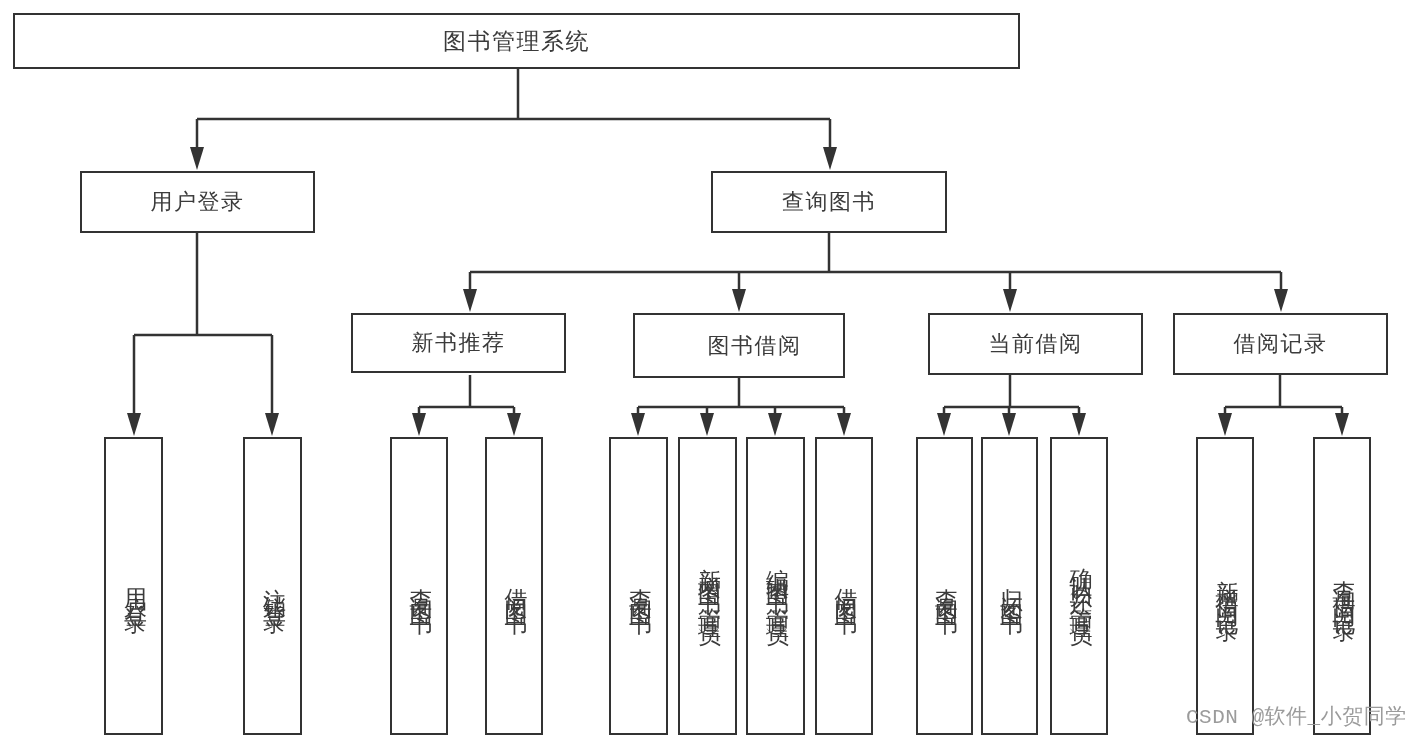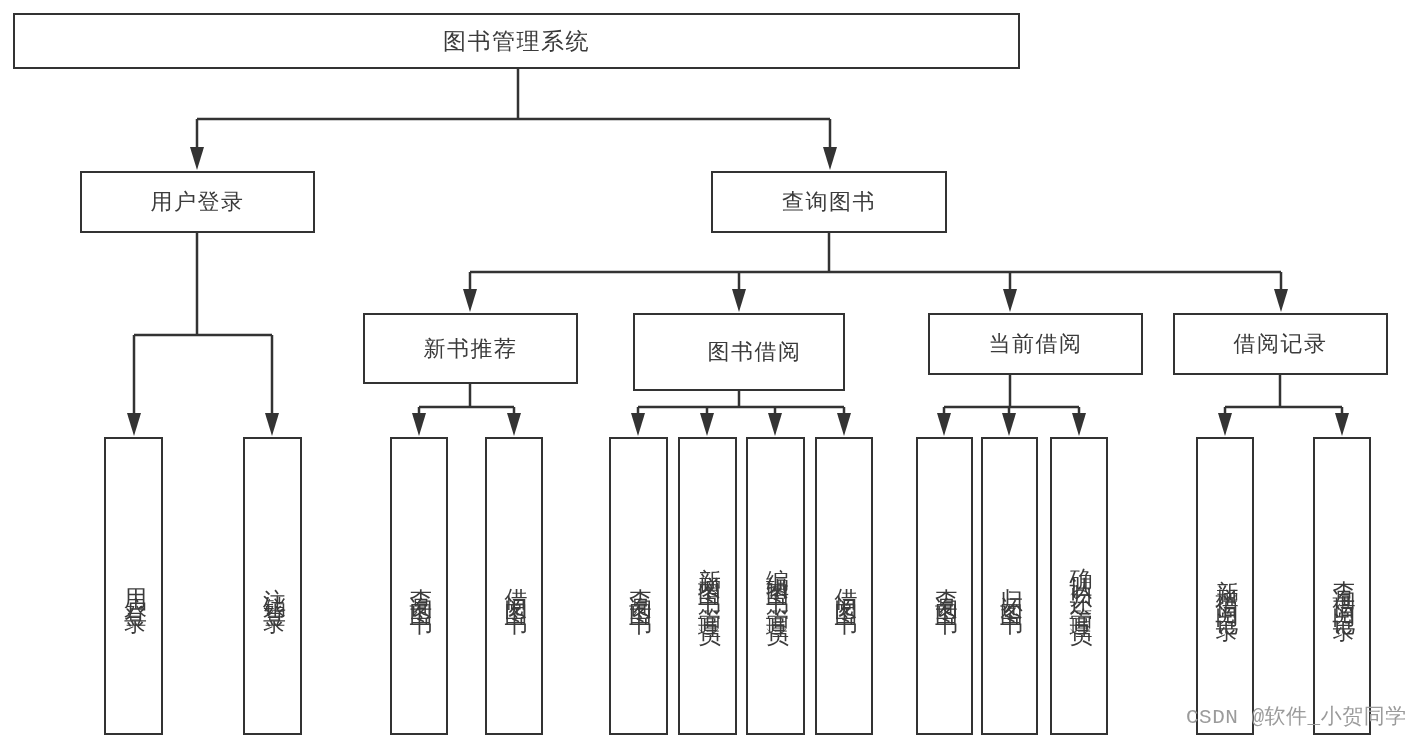--- a/index.html
+++ b/index.html
@@ -100,24 +100,24 @@
     <span>图书管理系统</span>
   </div>
 
   <div class="node node-h" style="left:80px;top:171px;width:235px;height:62px;">
     <span>用户登录</span>
   </div>
   <div class="node node-h" style="left:711px;top:171px;width:236px;height:62px;">
     <span>查询图书</span>
   </div>
 
-  <div class="node node-h" style="left:363px;top:313px;width:215px;height:71px;">
+  <div class="node node-h" style="left:351px;top:313px;width:215px;height:60px;">
     <span>新书推荐</span>
   </div>
-  <div class="node node-h" style="left:633px;top:313px;width:212px;height:78px;padding-left:31px;">
+  <div class="node node-h" style="left:633px;top:313px;width:212px;height:65px;padding-left:31px;">
     <span>图书借阅</span>
   </div>
   <div class="node node-h" style="left:903px;top:313px;width:215px;height:62px;margin-left:25px;">
     <span>当前借阅</span>
   </div>
   <div class="node node-h" style="left:1173px;top:313px;width:215px;height:62px;">
     <span>借阅记录</span>
   </div>
 
   <div class="node node-v" style="left:104px;top:437px;width:59px;height:298px;">

